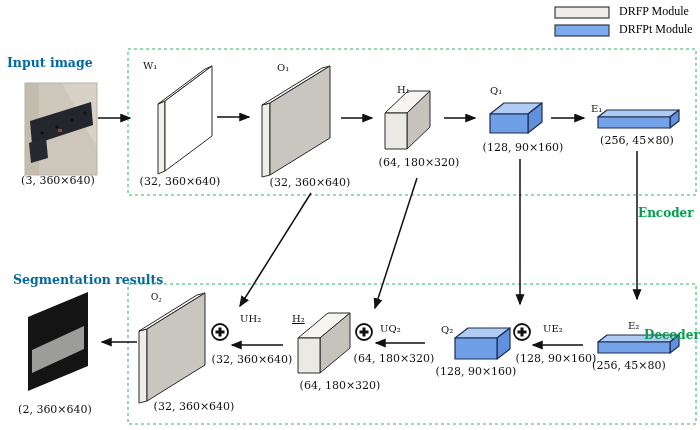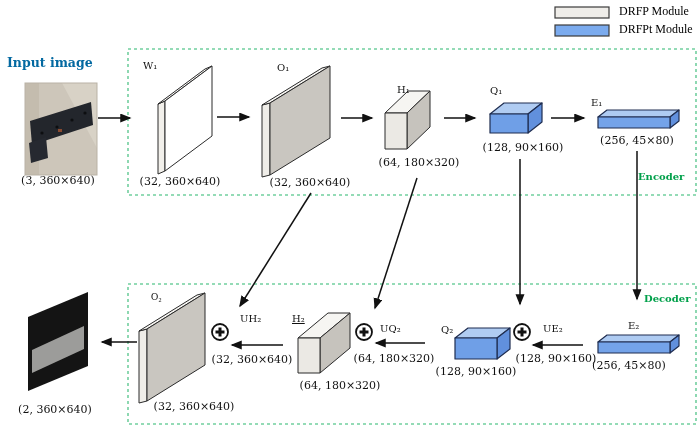--- a/index.html
+++ b/index.html
@@ -5,21 +5,21 @@
   html,body{margin:0;padding:0;background:#ffffff;}
   #figure{
     position:relative;width:700px;height:430px;background:#ffffff;
     font-family:"DejaVu Serif","Liberation Serif",serif;color:#1a1a1a;overflow:hidden;
   }
   #diagram-svg{position:absolute;left:0;top:0;}
   .txt{position:absolute;white-space:nowrap;line-height:1.1;}
   .dims{font-size:11px;text-align:center;width:92px;color:#111;}
   .name{font-size:10px;color:#111;}
   .fig-title{font-size:12.5px;font-weight:bold;color:#0369a1;}
-  .section-label{font-size:10px;font-weight:bold;color:#00a04a;}
+  .section-label{font-size:12px;font-weight:bold;color:#00a04a;margin-top:36px;}
   .legend-label{font-size:12px;color:#000;font-family:Liberation Serif, serif;}
 </style>
 </head>
 <body>
 
 <div id="figure">
 
   <svg id="diagram-svg" width="700" height="430" viewBox="0 0 700 430">
     <defs>
       <marker id="ah" markerWidth="9" markerHeight="8" refX="6.5" refY="3" orient="auto">
@@ -139,38 +139,39 @@
       </g>
     </g>
   </svg>
 
   <div class="txt legend-label" style="left:619px;top:5px;">DRFP Module</div>
   <div class="txt legend-label" style="left:619px;top:23px;">DRFPt Module</div>
 
   <div class="txt fig-title" style="left:7px;top:56px;">Input image</div>
   <div class="txt dims" style="left:12px;top:175px;">(3, 360×640)</div>
 
+  <div class="txt fig-title" style="left:13px;top:273px;">Segmentation results</div>
   <div class="txt dims" style="left:9px;top:404px;">(2, 360×640)</div>
 
   <div class="txt section-label" style="left:638px;top:171px;">Encoder</div>
   <div class="txt section-label" style="left:644px;top:293px;">Decoder</div>
 
   <div class="txt name" style="left:143px;top:60px;">W₁</div>
   <div class="txt dims" style="left:134px;top:176px;">(32, 360×640)</div>
 
   <div class="txt name" style="left:277px;top:62px;">O₁</div>
   <div class="txt dims" style="left:264px;top:177px;">(32, 360×640)</div>
 
   <div class="txt name" style="left:397px;top:84px;">H₁</div>
   <div class="txt dims" style="left:373px;top:157px;">(64, 180×320)</div>
 
   <div class="txt name" style="left:490px;top:85px;">Q₁</div>
   <div class="txt dims" style="left:477px;top:142px;">(128, 90×160)</div>
 
-  <div class="txt name" style="left:591px;top:97px;">E₁</div>
+  <div class="txt name" style="left:591px;top:103px;">E₁</div>
   <div class="txt dims" style="left:591px;top:135px;">(256, 45×80)</div>
 
   <div class="txt name" style="left:151px;top:291px;font-family:Liberation Serif, serif;">O₂</div>
   <div class="txt dims" style="left:148px;top:401px;">(32, 360×640)</div>
 
   <div class="txt name" style="left:292px;top:313px;text-decoration:underline;">H₂</div>
   <div class="txt dims" style="left:294px;top:380px;">(64, 180×320)</div>
 
   <div class="txt name" style="left:441px;top:324px;">Q₂</div>
   <div class="txt dims" style="left:430px;top:366px;">(128, 90×160)</div>

